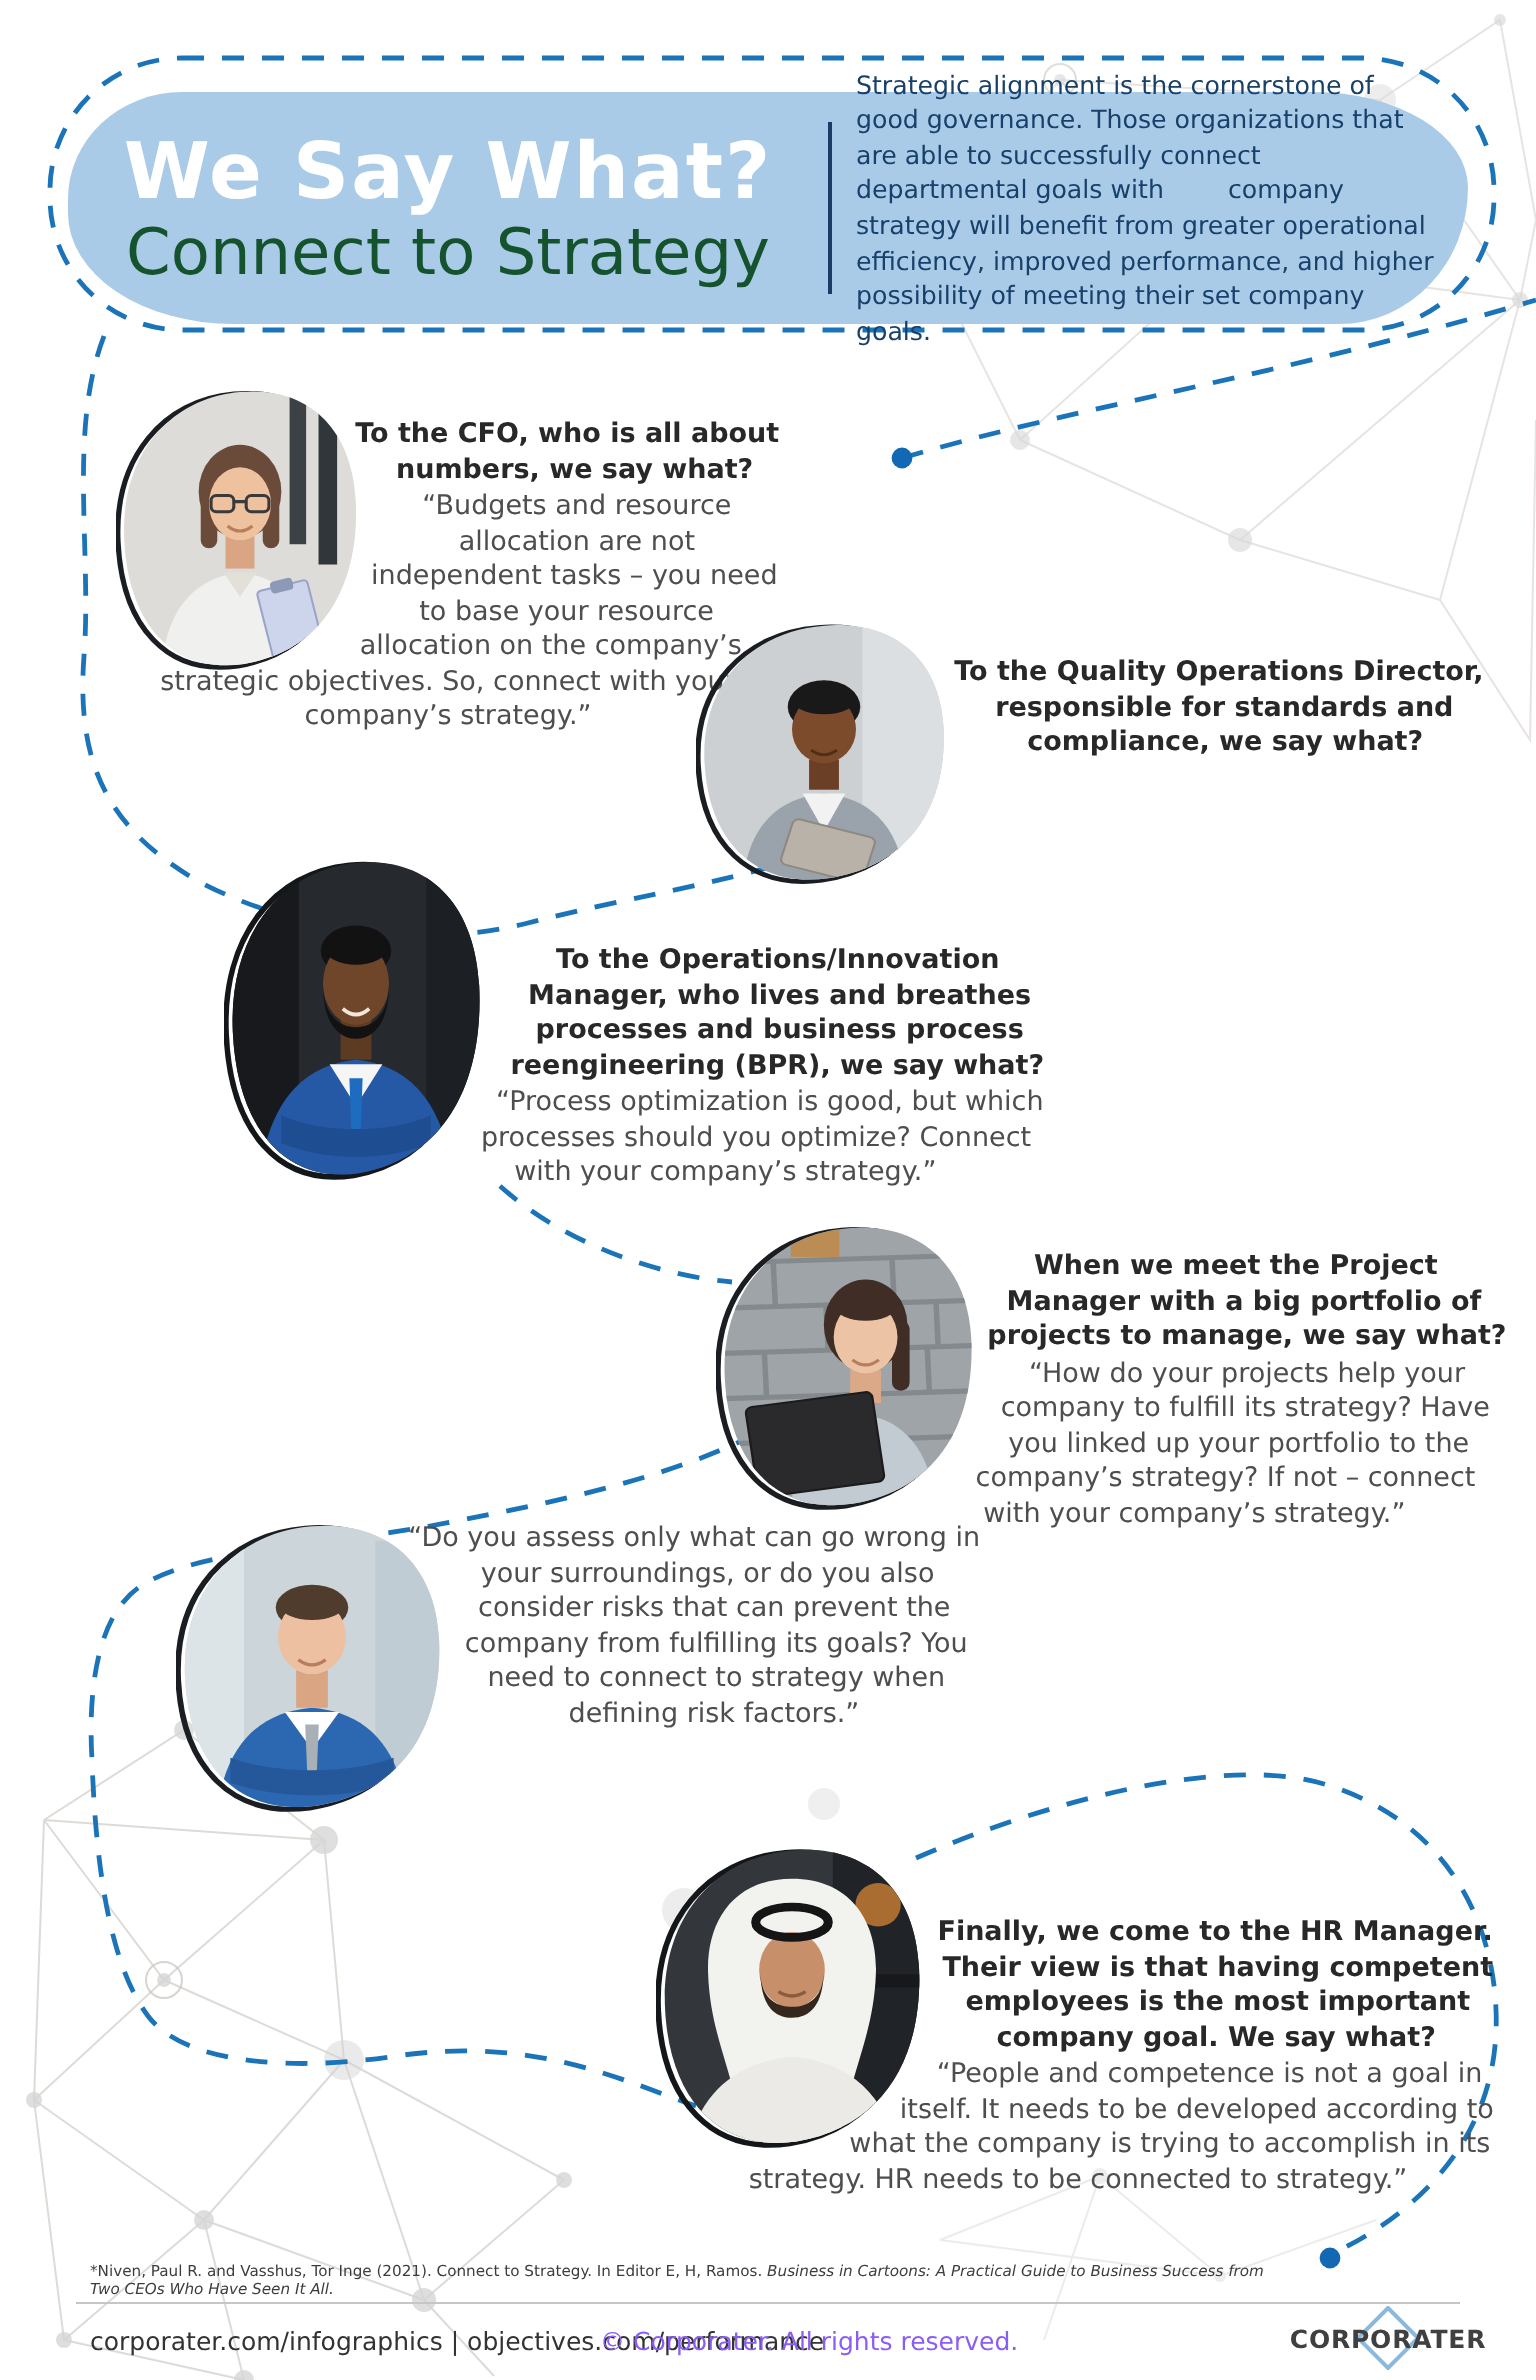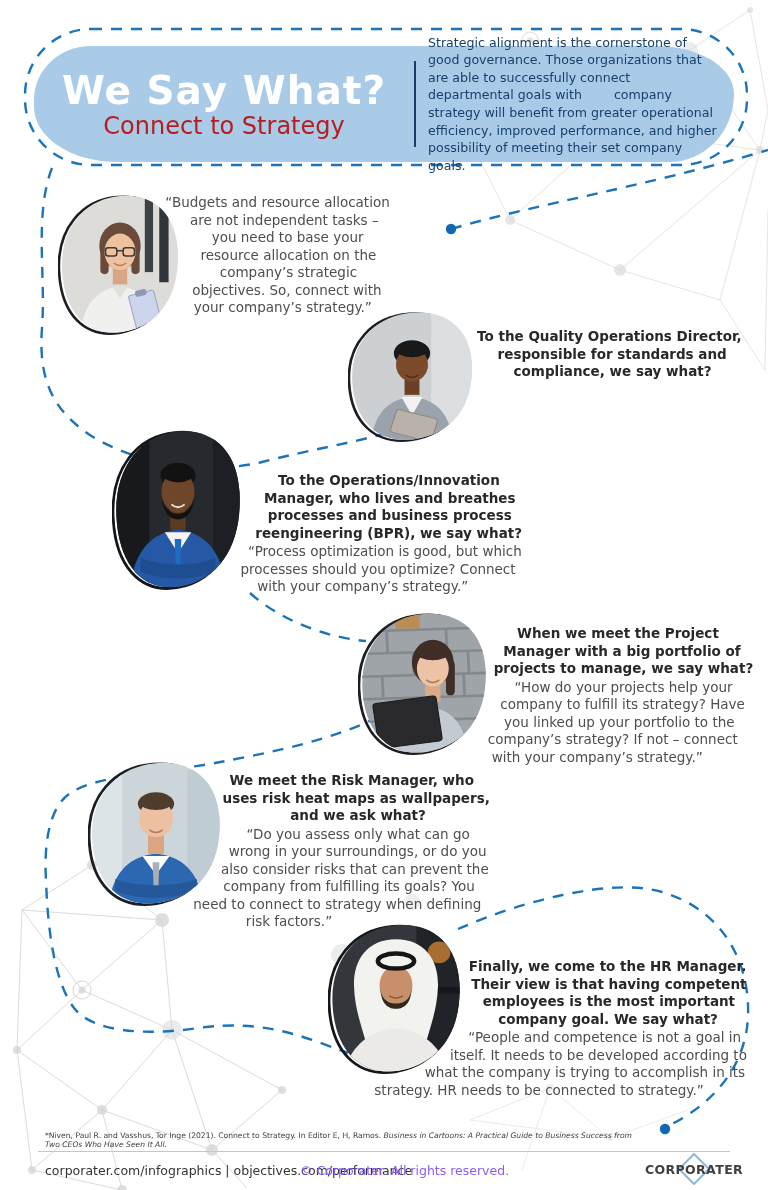--- a/index.html
+++ b/index.html
@@ -5,21 +5,21 @@
   html,body{margin:0;padding:0;background:#ffffff;}
   .canvas{position:relative;width:768px;height:1190px;background:#ffffff;overflow:hidden;
           font-family:"DejaVu Sans","Liberation Sans",sans-serif;}
   svg.layer{position:absolute;left:0;top:0;pointer-events:none;}
 
   
   .header-blob{position:absolute;left:34px;top:46px;width:700px;height:116px;background:#a9cbe8;
      border-radius:62px 84px 70px 90px / 58px 52px 74px 60px;display:flex;align-items:center;z-index:3;}
   .header-left{width:380px;text-align:center;}
   .header-title{font-size:39px;font-weight:800;color:#ffffff;letter-spacing:1px;line-height:1;}
-  .header-subtitle{font-size:24px;font-weight:400;color:#b91c1c;margin-top:4px;line-height:1;}
+  .header-subtitle{font-size:32px;font-weight:400;color:#14532d;margin-top:4px;line-height:1;}
   .header-divider{width:2px;height:86px;background:#1d3b66;flex:0 0 2px;}
   .header-intro{width:292px;margin-left:12px;font-size:12.6px;line-height:1.4;color:#17406b;font-weight:500;}
   .intro-link{cursor:pointer;margin-left:28px;}
 
   
   .section{position:absolute;text-align:center;z-index:3;}
   .portrait{float:left;margin:0 8px 4px 0;shape-outside:circle(49% at 46% 47%);}
   .sec-heading{font-size:13.5px;font-weight:700;color:#282828;line-height:1.3;}
   .sec-quote{font-size:13.5px;color:#4e4e4e;line-height:1.3;margin-top:1px;}
   .sec-cfo{left:58px;top:193px;width:332px;}   .sec-cfo .sec-heading{padding-top:16px;}
@@ -129,20 +129,21 @@
         <rect x="46" y="54" width="11" height="8" rx="2.5" fill="none" stroke="#3a3a3a" stroke-width="1.5"></rect>
         <rect x="63" y="54" width="11" height="8" rx="2.5" fill="none" stroke="#3a3a3a" stroke-width="1.5"></rect>
         <line x1="57" y1="57" x2="63" y2="57" stroke="#3a3a3a" stroke-width="1.5"></line>
         <path d="M54,69 Q60,74 66,69" fill="none" stroke="#b77d5c" stroke-width="1.5"></path>
         <g transform="rotate(-14 84 116)">
             <rect x="72" y="98" width="25" height="36" rx="2" fill="#cdd5ec" stroke="#9aa4c8"></rect>
             <rect x="79" y="95" width="11" height="6" rx="2" fill="#8e99b8"></rect>
           </g>
       </g>
     </svg>
+    <div class="sec-heading">To the CFO, who is all about numbers, we say what?</div>
     <div class="sec-quote">“Budgets and resource allocation are not independent tasks – you need to base your resource allocation on the company’s strategic objectives. So, connect with your company’s strategy.”</div>
   </div>
 
   <div class="section sec-qa">
     <svg class="portrait" width="128" height="132" viewBox="0 0 120 140" preserveAspectRatio="none">
       <defs>
           <clipPath id="b2">
             <path d="M60,3 C92,0 114,20 116,56 C118,96 102,130 62,137 C28,142 6,118 4,76 C2,34 26,6 60,3 Z"></path>
           </clipPath>
         </defs>
@@ -250,21 +251,20 @@
         <path d="M48,92 L60,110 L72,92 Z" fill="#ffffff"></path>
         <path d="M57,98 L63,98 L62,124 L58,124 Z" fill="#a8b0b6"></path>
         <path d="M24,114 C44,122 76,122 96,114 L96,126 C74,134 46,134 24,126 Z" fill="#24589a"></path>
         <rect x="53" y="72" width="14" height="18" fill="#d9a583"></rect>
         <ellipse cx="60" cy="42" rx="16" ry="11" fill="#503c2c"></ellipse>
         <ellipse cx="60" cy="56" rx="15" ry="18" fill="#ecc0a0"></ellipse>
         <ellipse cx="60" cy="41" rx="14" ry="7" fill="#503c2c"></ellipse>
         <path d="M54,67 Q60,72 66,67" fill="none" stroke="#b77d5c" stroke-width="1.5"></path>
       </g>
     </svg>
-    <div class="sec-heading">We meet the Risk Manager, who uses risk heat maps as wallpapers, and we ask what?</div>
     <div class="sec-quote">“Do you assess only what can go wrong in your surroundings, or do you also consider risks that can prevent the company from fulfilling its goals? You need to connect to strategy when defining risk factors.”</div>
   </div>
 
   <div class="section sec-hr">
     <svg class="portrait" width="136" height="152" viewBox="0 0 120 140" preserveAspectRatio="none">
       <defs>
           <clipPath id="b6">
             <path d="M60,3 C92,0 114,20 116,56 C118,96 102,130 62,137 C28,142 6,118 4,76 C2,34 26,6 60,3 Z"></path>
           </clipPath>
         </defs>

